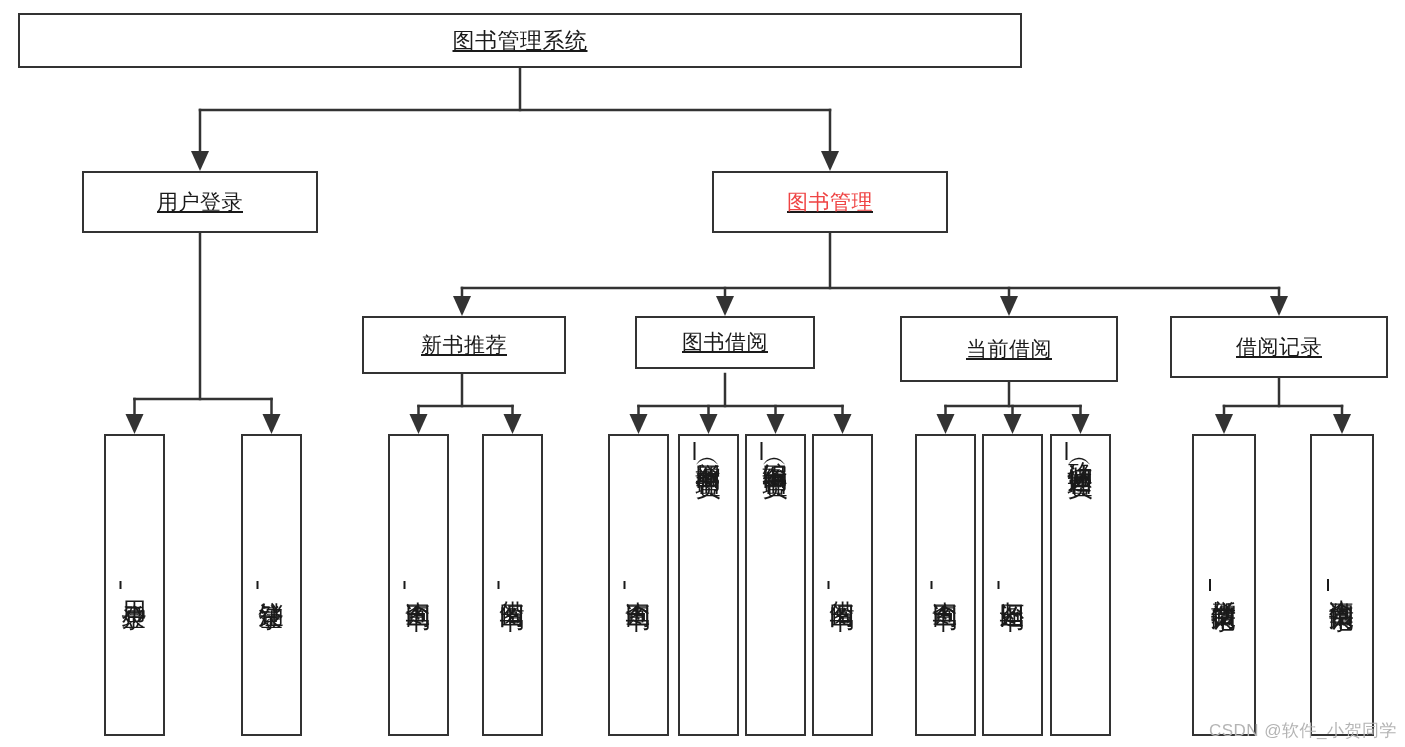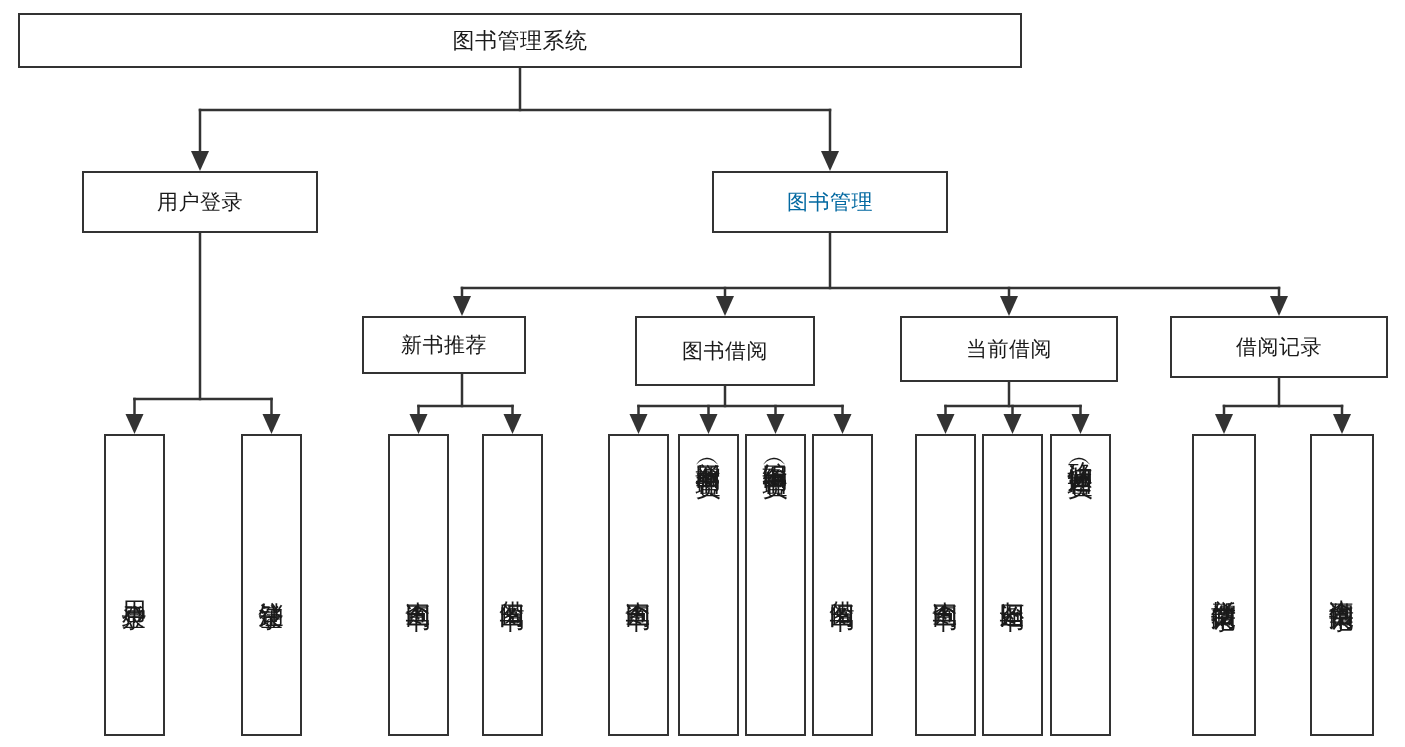--- a/index.html
+++ b/index.html
@@ -25,20 +25,21 @@
   }
   .node {
     position: absolute;
     background: #ffffff;
     border: 2.5px solid #333333;
     display: flex;
     align-items: center;
     justify-content: center;
     color: #1a1a1a;
     z-index: 2;
+    text-decoration: underline;
   }
   .node-label {
     white-space: nowrap;
     line-height: 1.05;
   }
   
   .node.horiz .node-label {
     font-size: 21px;
     letter-spacing: 0.5px;
   }
@@ -134,26 +135,26 @@
     </svg>
 
   <div id="nodes-layer">
       <div class="node horiz root" style="left: 18px; top: 13px; width: 1004px; height: 55px; border-color: rgb(51, 51, 51); background: rgb(255, 255, 255);">
         <span class="node-label" style="color: rgb(26, 26, 26);">图书管理系统</span>
       </div>
       <div class="node horiz" style="left: 82px; top: 171px; width: 236px; height: 62px; border-color: rgb(51, 51, 51); background: rgb(255, 255, 255);">
         <span class="node-label" style="color: rgb(26, 26, 26);">用户登录</span>
       </div>
       <div class="node horiz" style="left: 712px; top: 171px; width: 236px; height: 62px; border-color: rgb(51, 51, 51); background: rgb(255, 255, 255);">
-        <span class="node-label" style="color: #0369a1;">图书管理</span>
-      </div>
-      <div class="node horiz" style="left: 362px; top: 316px; width: 164px; height: 58px; border-color: rgb(51, 51, 51); background: rgb(255, 255, 255);">
+        <span class="node-label" style="color: #ef4444;">图书管理</span>
+      </div>
+      <div class="node horiz" style="left: 362px; top: 316px; width: 204px; height: 58px; border-color: rgb(51, 51, 51); background: rgb(255, 255, 255);">
         <span class="node-label" style="color: rgb(26, 26, 26);">新书推荐</span>
       </div>
-      <div class="node horiz" style="left: 635px; top: 316px; width: 180px; height: 70px; border-color: rgb(51, 51, 51); background: rgb(255, 255, 255);">
+      <div class="node horiz" style="left: 635px; top: 316px; width: 180px; height: 53px; border-color: rgb(51, 51, 51); background: rgb(255, 255, 255);">
         <span class="node-label" style="color: rgb(26, 26, 26);">图书借阅</span>
       </div>
       <div class="node horiz" style="left: 900px; top: 316px; width: 218px; height: 66px; border-color: rgb(51, 51, 51); background: rgb(255, 255, 255);">
         <span class="node-label" style="color: rgb(26, 26, 26);">当前借阅</span>
       </div>
       <div class="node horiz" style="left: 1170px; top: 316px; width: 218px; height: 62px; border-color: rgb(51, 51, 51); background: rgb(255, 255, 255);">
         <span class="node-label" style="color: rgb(26, 26, 26);">借阅记录</span>
       </div>
       <div class="node vert" style="left: 104px; top: 434px; width: 61px; height: 302px; border-color: rgb(51, 51, 51); background: rgb(255, 255, 255);">
         <span class="node-label" style="color: rgb(26, 26, 26);">用户登录</span>
@@ -189,14 +190,15 @@
         <span class="node-label" style="color: rgb(26, 26, 26);">确认归还（管理员）</span>
       </div>
       <div class="node vert" style="left: 1192px; top: 434px; width: 64px; height: 302px; border-color: rgb(51, 51, 51); background: rgb(255, 255, 255);">
         <span class="node-label" style="color: rgb(26, 26, 26);">新增借阅记录</span>
       </div>
       <div class="node vert" style="left: 1310px; top: 434px; width: 64px; height: 302px; border-color: rgb(51, 51, 51); background: rgb(255, 255, 255);">
         <span class="node-label" style="color: rgb(26, 26, 26);">查询借阅记录</span>
       </div>
     </div>
 
+  <div class="watermark">CSDN @软件_小贺同学</div>
 
 </div>
 
 </body></html>

